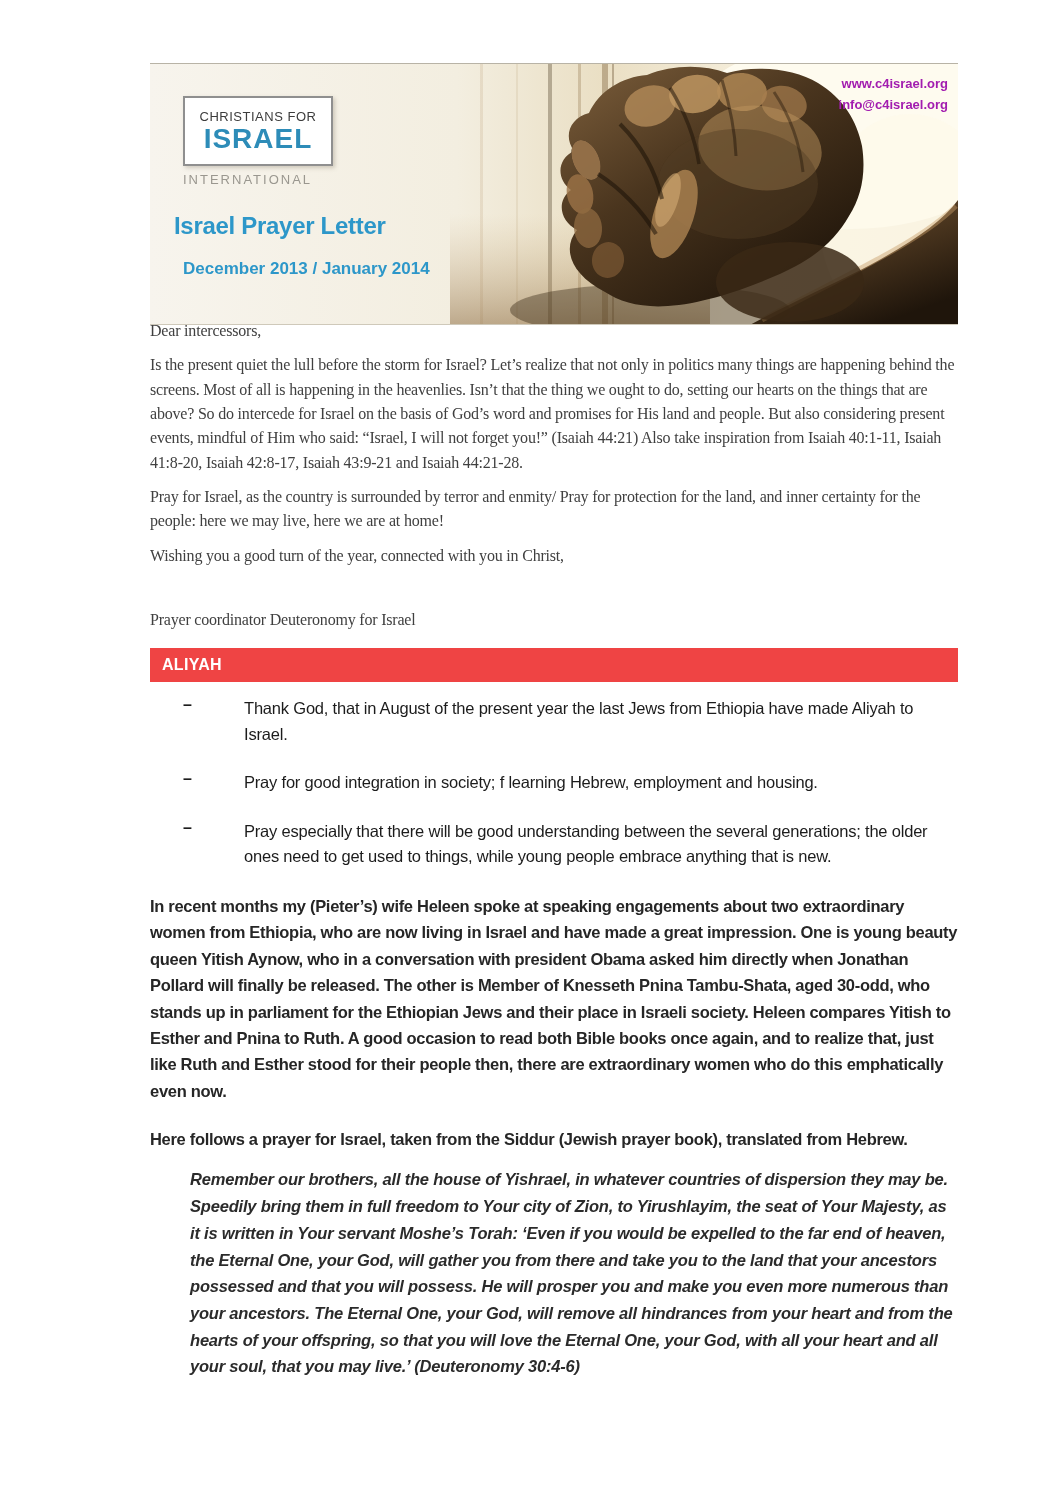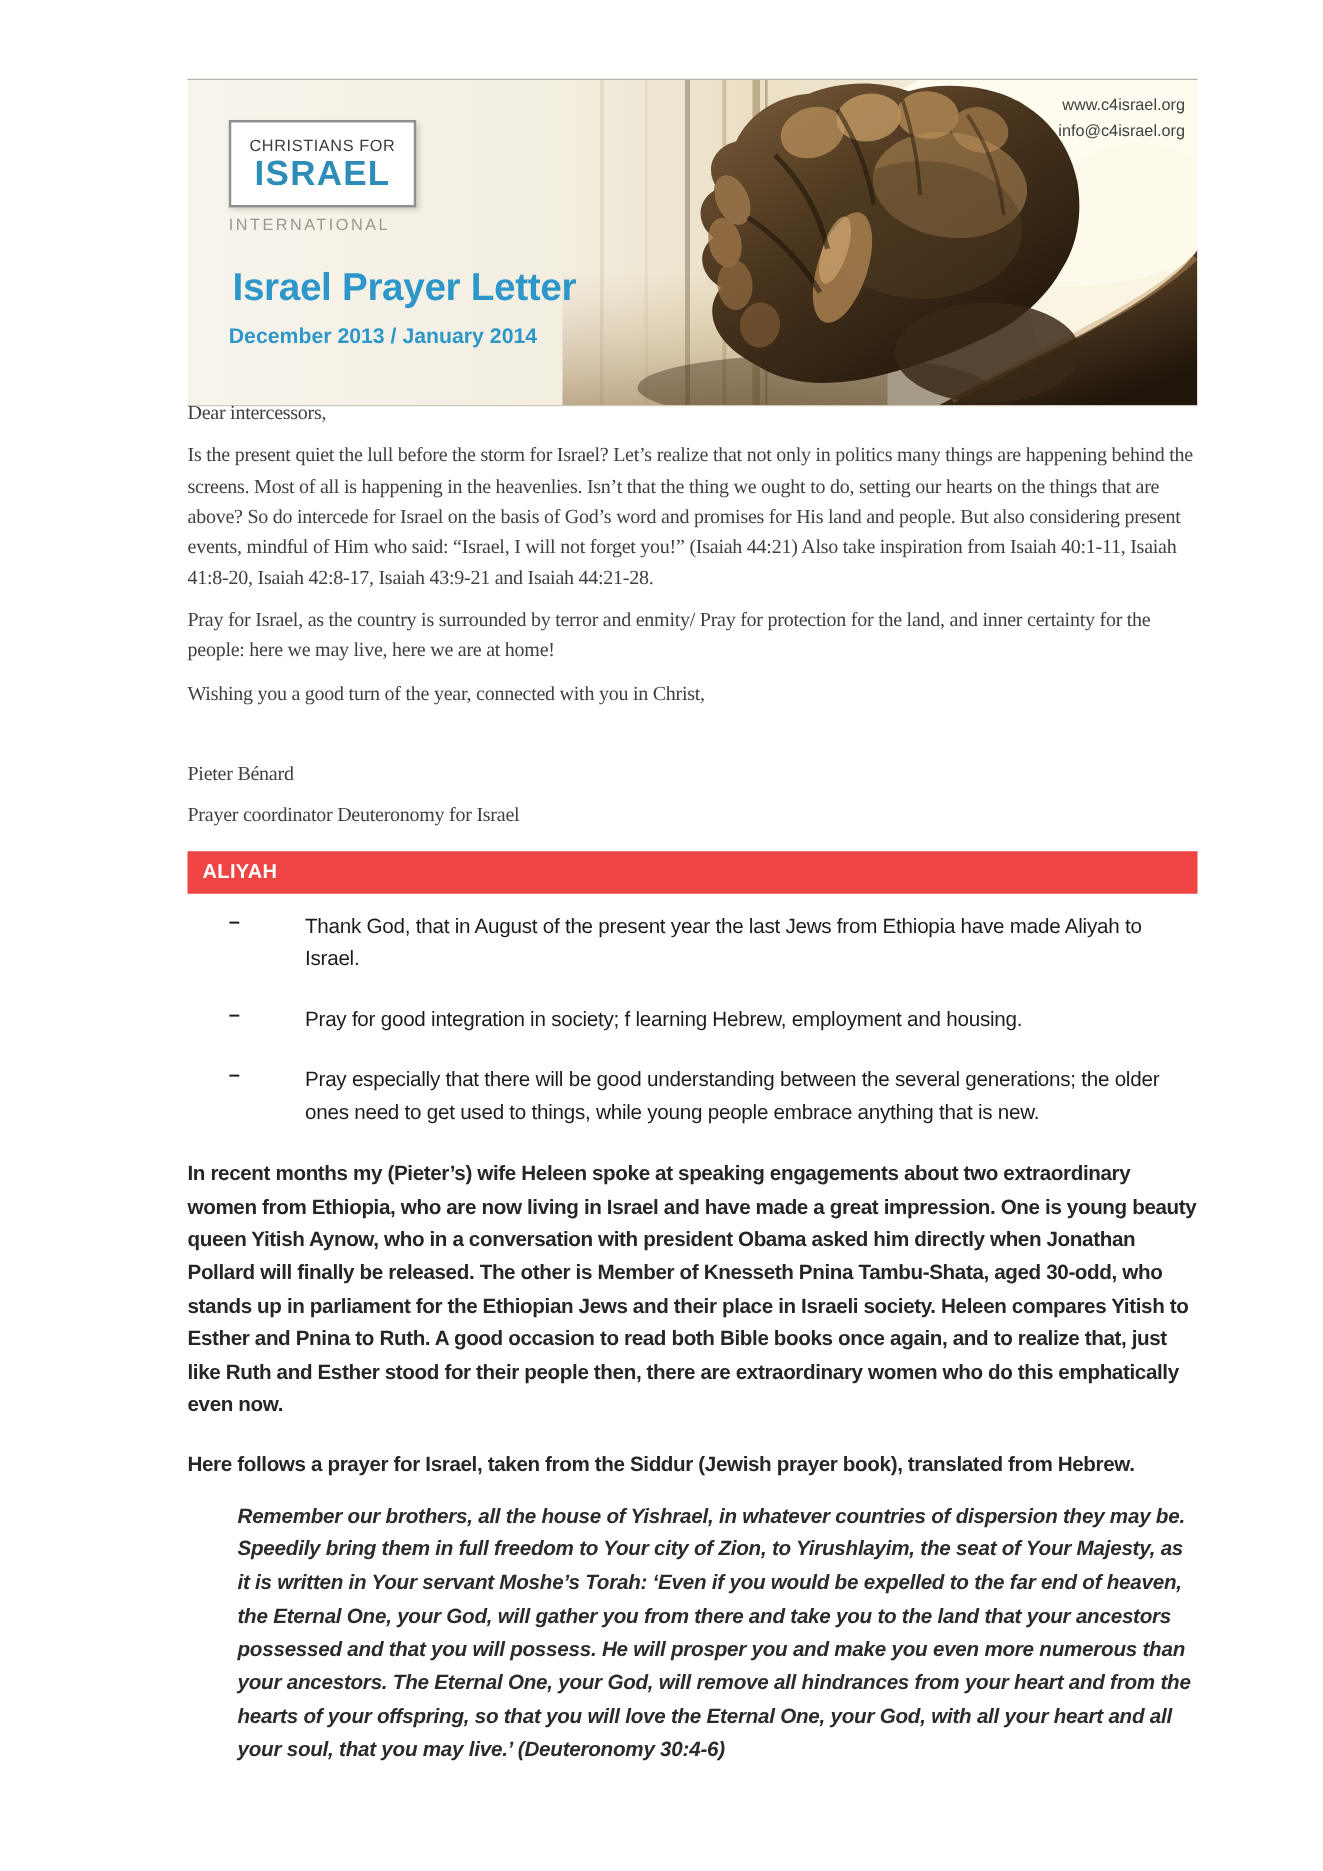--- a/index.html
+++ b/index.html
@@ -24,32 +24,32 @@
     box-shadow:2px 2px 4px rgba(90,80,60,.25);
     display:flex; flex-direction:column; align-items:center; justify-content:center;
   }
   .logo-line1 { font-size:13px; letter-spacing:.5px; color:#3c3c3c; font-weight:400; }
   .logo-line2 { font-size:28px; font-weight:bold; color:#2d8cb8; letter-spacing:1px; line-height:1.05; }
   .logo-line3 {
     position:absolute; left:33px; top:108px; width:150px; text-align:left;
     font-size:13px; letter-spacing:2px; color:#9a978f;
   }
   .banner-title {
-    position:absolute; left:36px; top:148px;
-    font-size:31px; font-weight:bold; color:#2d97c9; letter-spacing:-.3px;
+    position:absolute; left:24px; top:148px;
+    font-size:24px; font-weight:bold; color:#2d97c9; letter-spacing:-.3px;
   }
   .banner-subtitle {
     position:absolute; left:33px; top:195px;
     font-size:17px; font-weight:bold; color:#2d97c9;
   }
   .banner-contact {
     position:absolute; right:10px; top:10px; text-align:right; line-height:1.6;
     font-size:13px; color:#76736a;
   }
-  .banner-contact a { color:#404040; text-decoration:none; display:block; }
+  .banner-contact a { color:#a21caf; text-decoration:none; display:block;font-weight:bold; }
 
   
   .content { position:absolute; left:150px; top:326px; width:808px; }
   .hand {
     font-family:Liberation Serif, serif;
     color:#404040; font-size:16px; line-height:1.52; letter-spacing:-.2px;
   }
   .hand p { margin-bottom:10px; }
   .salutation { margin-top:13px; margin-bottom:10px; }
   .signature { margin-top:40px; }
@@ -184,21 +184,20 @@
 
   <div class="content">
 
     <div class="hand">
       <p class="salutation"></p>
       <p class="salutation" style="margin-top:-20px">Dear intercessors,</p>
       <p>Is the present quiet the lull before the storm for Israel? Let’s realize that not only in politics many things are happening behind the screens. Most of all is happening in the heavenlies. Isn’t that the thing we ought to do, setting our hearts on the things that are above? So do intercede for Israel on the basis of God’s word and promises for His land and people. But also considering present events, mindful of Him who said: “Israel, I will not forget you!” (Isaiah 44:21) Also take inspiration from Isaiah 40:1-11, Isaiah 41:8-20, Isaiah 42:8-17, Isaiah 43:9-21 and Isaiah 44:21-28.</p>
       <p>Pray for Israel, as the country is surrounded by terror and enmity/ Pray for protection for the land, and inner certainty for the people: here we may live, here we are at home!</p>
       <p>Wishing you a good turn of the year, connected with you in Christ,</p>
       <div class="signature">
-        <div>Pieter Bénard</div>
         <div>Prayer coordinator Deuteronomy for Israel</div>
       </div>
     </div>
 
     <div class="section-banner">
       <span>ALIYAH</span>
     </div>
 
     <ul class="bullets">
       <li class="bullet">

